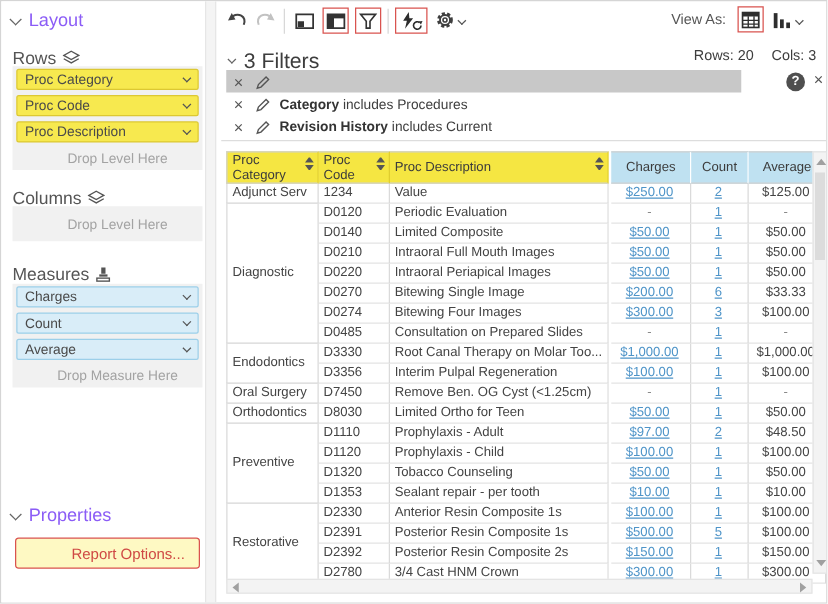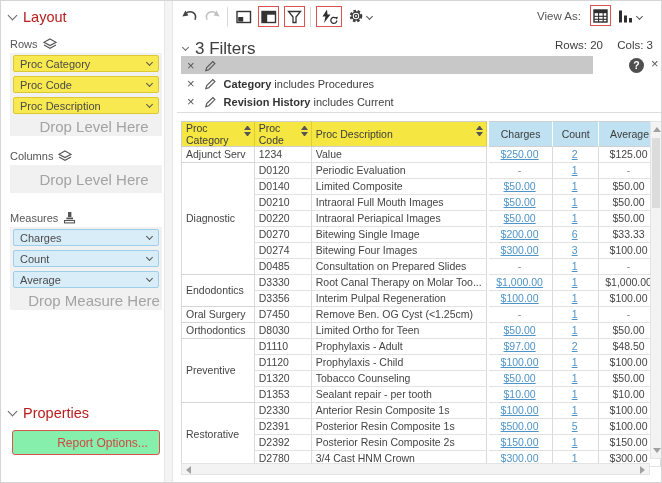--- a/index.html
+++ b/index.html
@@ -3,31 +3,31 @@
 <meta charset="utf-8">
 <style>
   * { margin:0; padding:0; box-sizing:border-box; }
   html,body { background:#fff; }
   body { font-family:"Liberation Sans","DejaVu Sans",sans-serif; color:#444; }
   .app { position:relative; width:662px; height:483px; background:#fff; border:1px solid #d5d5d5; overflow:hidden; }
 
   
   .sidebar { position:absolute; left:0; top:0; width:163px; height:100%; background:#fff; }
   .sb-scroll { position:absolute; left:163px; top:0; width:9px; height:100%; background:#f4f4f4; border-left:1px solid #e6e6e6; border-right:1px solid #e6e6e6; }
-  .section-header { position:absolute; left:8px; display:flex; align-items:center; gap:7px; font-size:14.5px; color:#b91c1c; cursor:pointer; }
+  .section-header { position:absolute; left:8px; display:flex; align-items:center; gap:7px; font-size:14.5px; color:#8b5cf6; cursor:pointer; }
   .chev { width:7px; height:7px; border-right:1.6px solid #666; border-bottom:1.6px solid #666; transform:rotate(45deg); margin-top:-4px; flex:0 0 auto; }
   .chev.sm { width:5px; height:5px; border-width:1.3px; }
-  .field-label { position:absolute; left:9px; font-size:11px; color:#555; display:flex; align-items:center; gap:5px; }
+  .field-label { position:absolute; left:9px; font-size:14px; color:#555; display:flex; align-items:center; gap:5px; }
   .zone { position:absolute; left:9px; width:152px; background:#f1f1f1; padding-top:2px; }
   .select { height:17px; margin:0 3px 4px 3px; border-radius:2px; display:flex; align-items:center; justify-content:space-between; padding:0 6px; font-size:11px; color:#4a4a4a; cursor:pointer; }
   .select.yellow { background:#f7e94f; border:1px solid #dcc832; }
   .select.blue { background:#d9edf8; border:1px solid #9ccfe9; }
   .select .dd { width:5px; height:5px; border-right:1.4px solid #555; border-bottom:1.4px solid #555; transform:rotate(45deg); margin-top:-3px; }
-  .drop-hint { height:18px; line-height:18px; text-align:center; font-size:15px; color:#a3a3a3;margin-left:16px; }
-  .report-btn { position:absolute; left:11px; top:429px; width:148px; height:25px; background:#86efac; border:1px solid #d9534f; border-radius:3px; color:#cf4944; font-size:12px; font-family:inherit; cursor:pointer;padding-left:33px; }
+  .drop-hint { height:18px; line-height:18px; text-align:center; font-size:11px; color:#a3a3a3;margin-left:16px; }
+  .report-btn { position:absolute; left:11px; top:429px; width:148px; height:25px; background:#fef9c3; border:1px solid #d9534f; border-radius:3px; color:#cf4944; font-size:12px; font-family:inherit; cursor:pointer;padding-left:33px; }
 
   
   .tbtn { position:absolute; display:flex; align-items:center; justify-content:center; cursor:pointer; }
   .redbox { border:1px solid #d9534f; }
   .vsep { position:absolute; width:1px; background:#d8d8d8; top:6px; height:20px; }
   .viewas-label { position:absolute; font-size:11.5px; color:#555; }
   .gear-chev { width:5px; height:5px; border-right:1.4px solid #555; border-bottom:1.4px solid #555; transform:rotate(45deg); }
 
   
   .filters-summary { position:absolute; left:182px; top:38px; display:flex; align-items:center; gap:7px; font-size:17px; color:#3d3d3d; cursor:pointer; }

